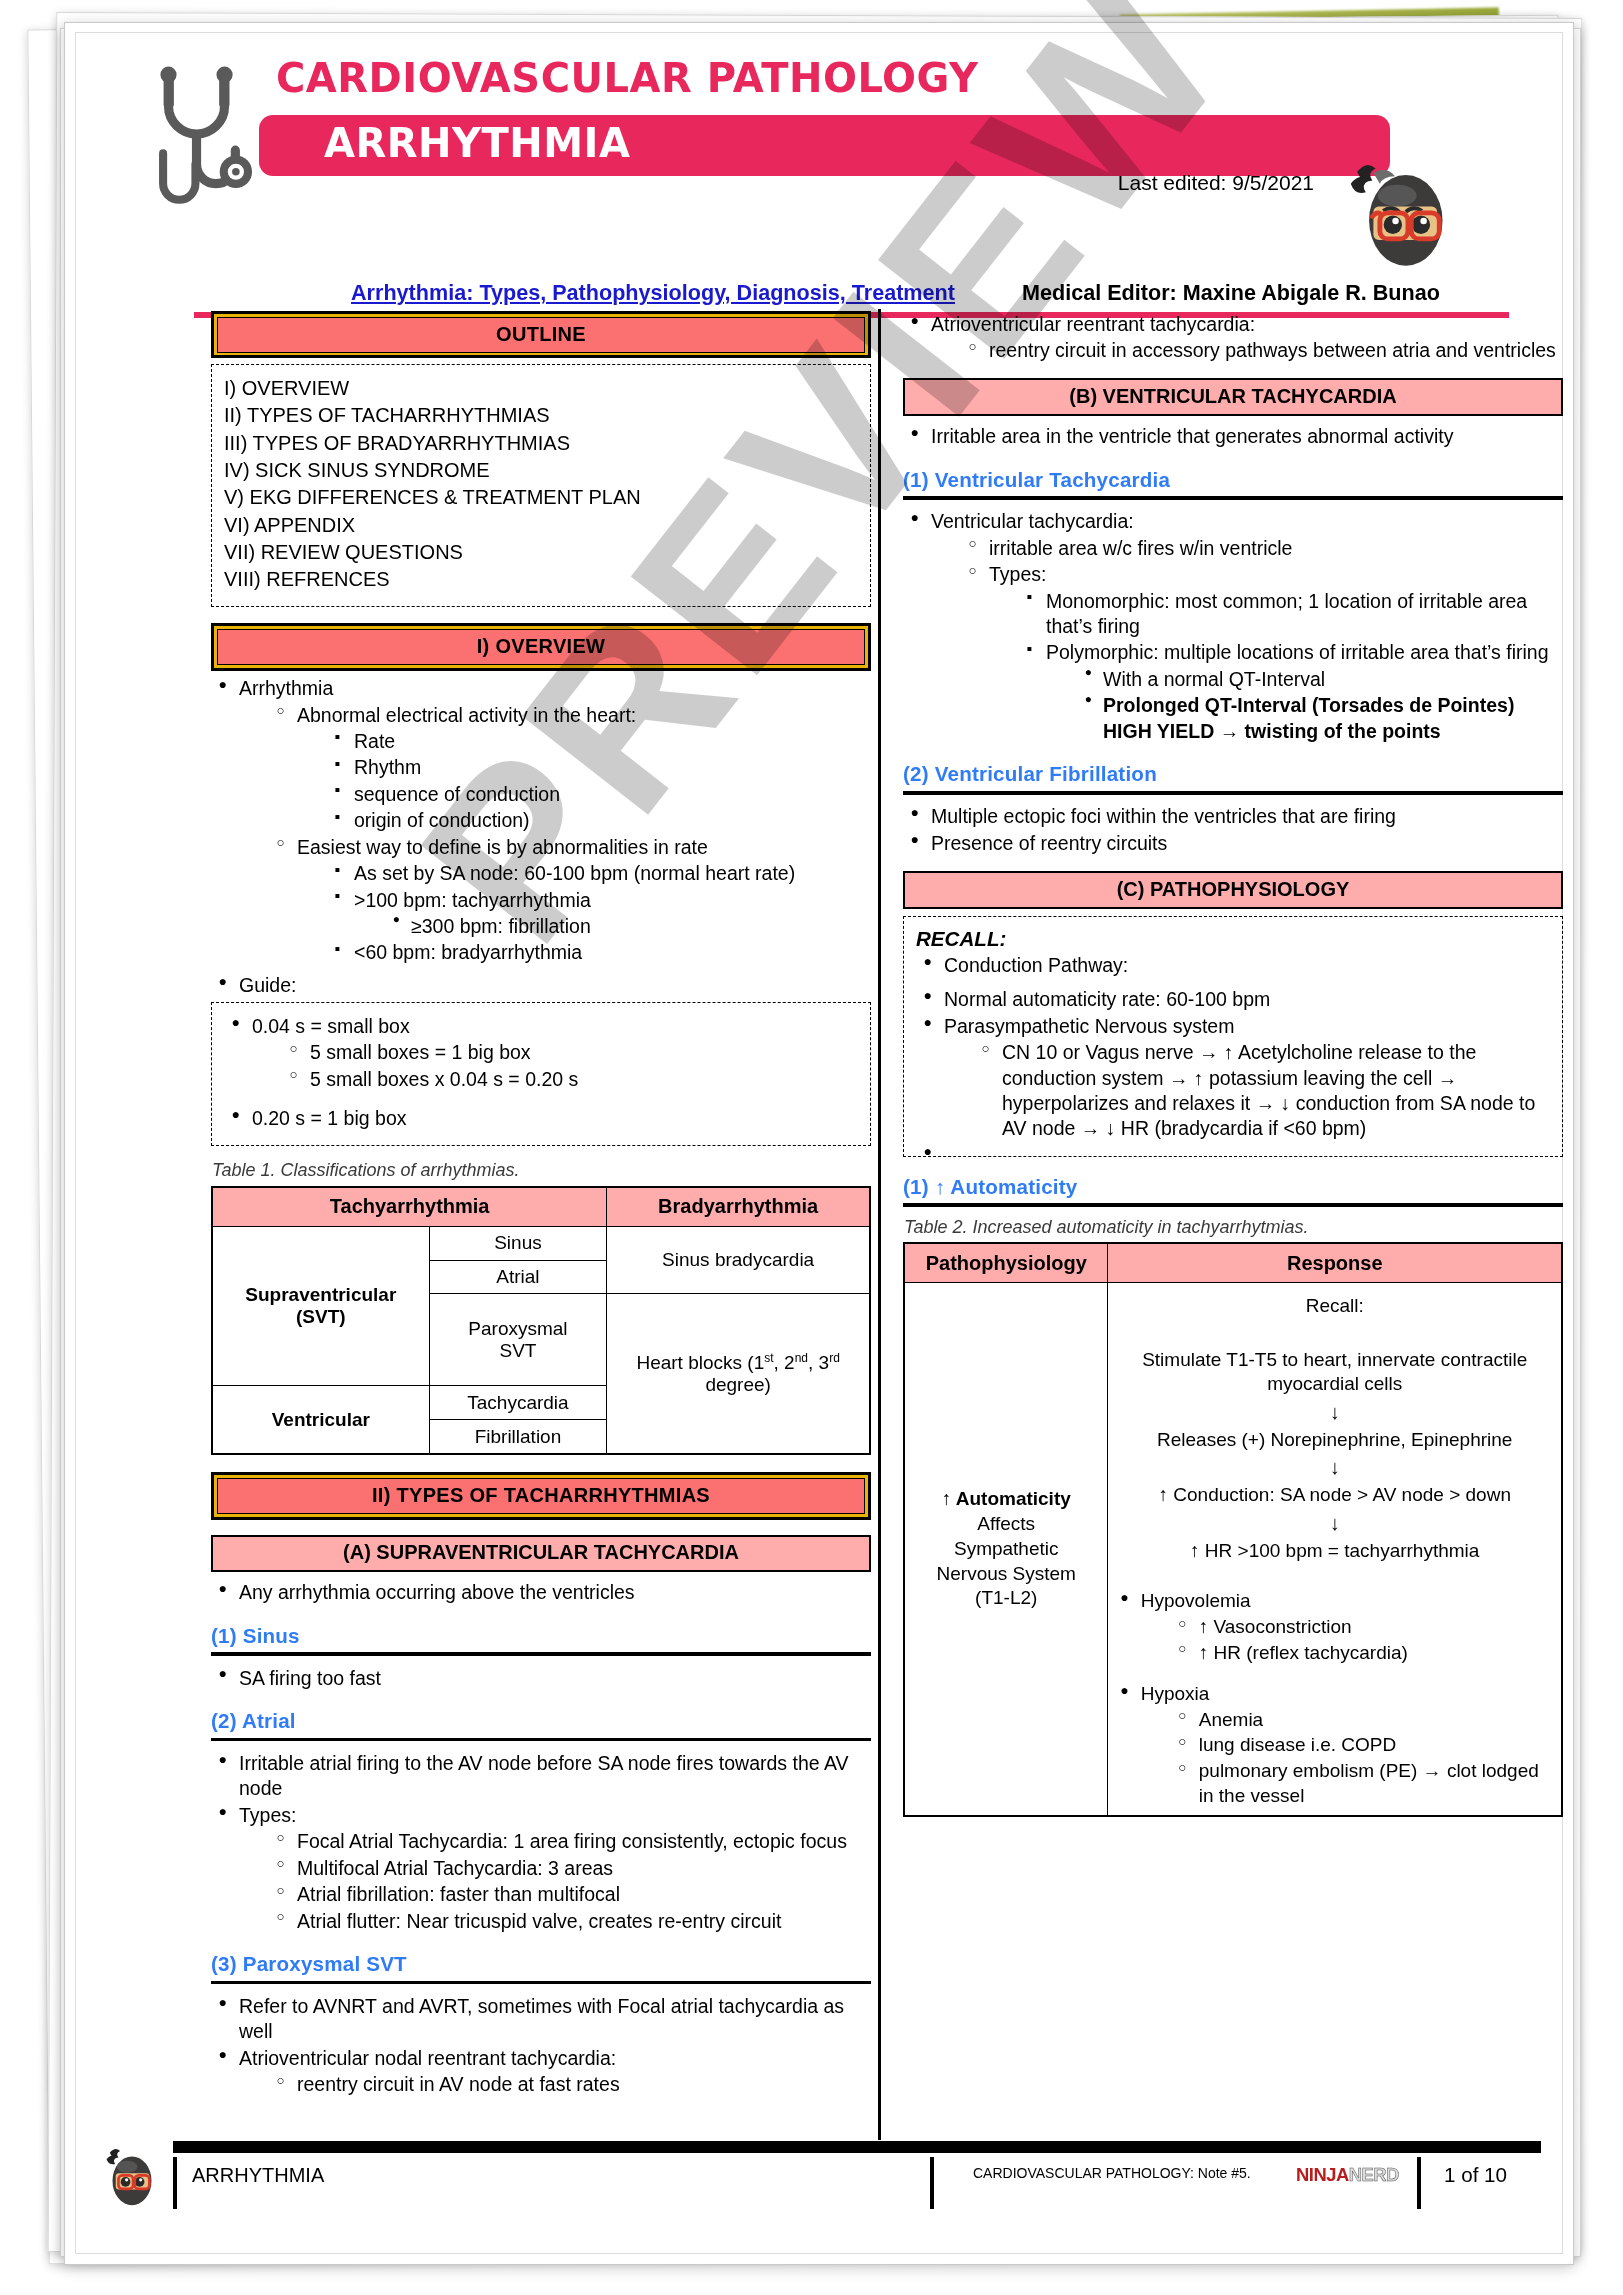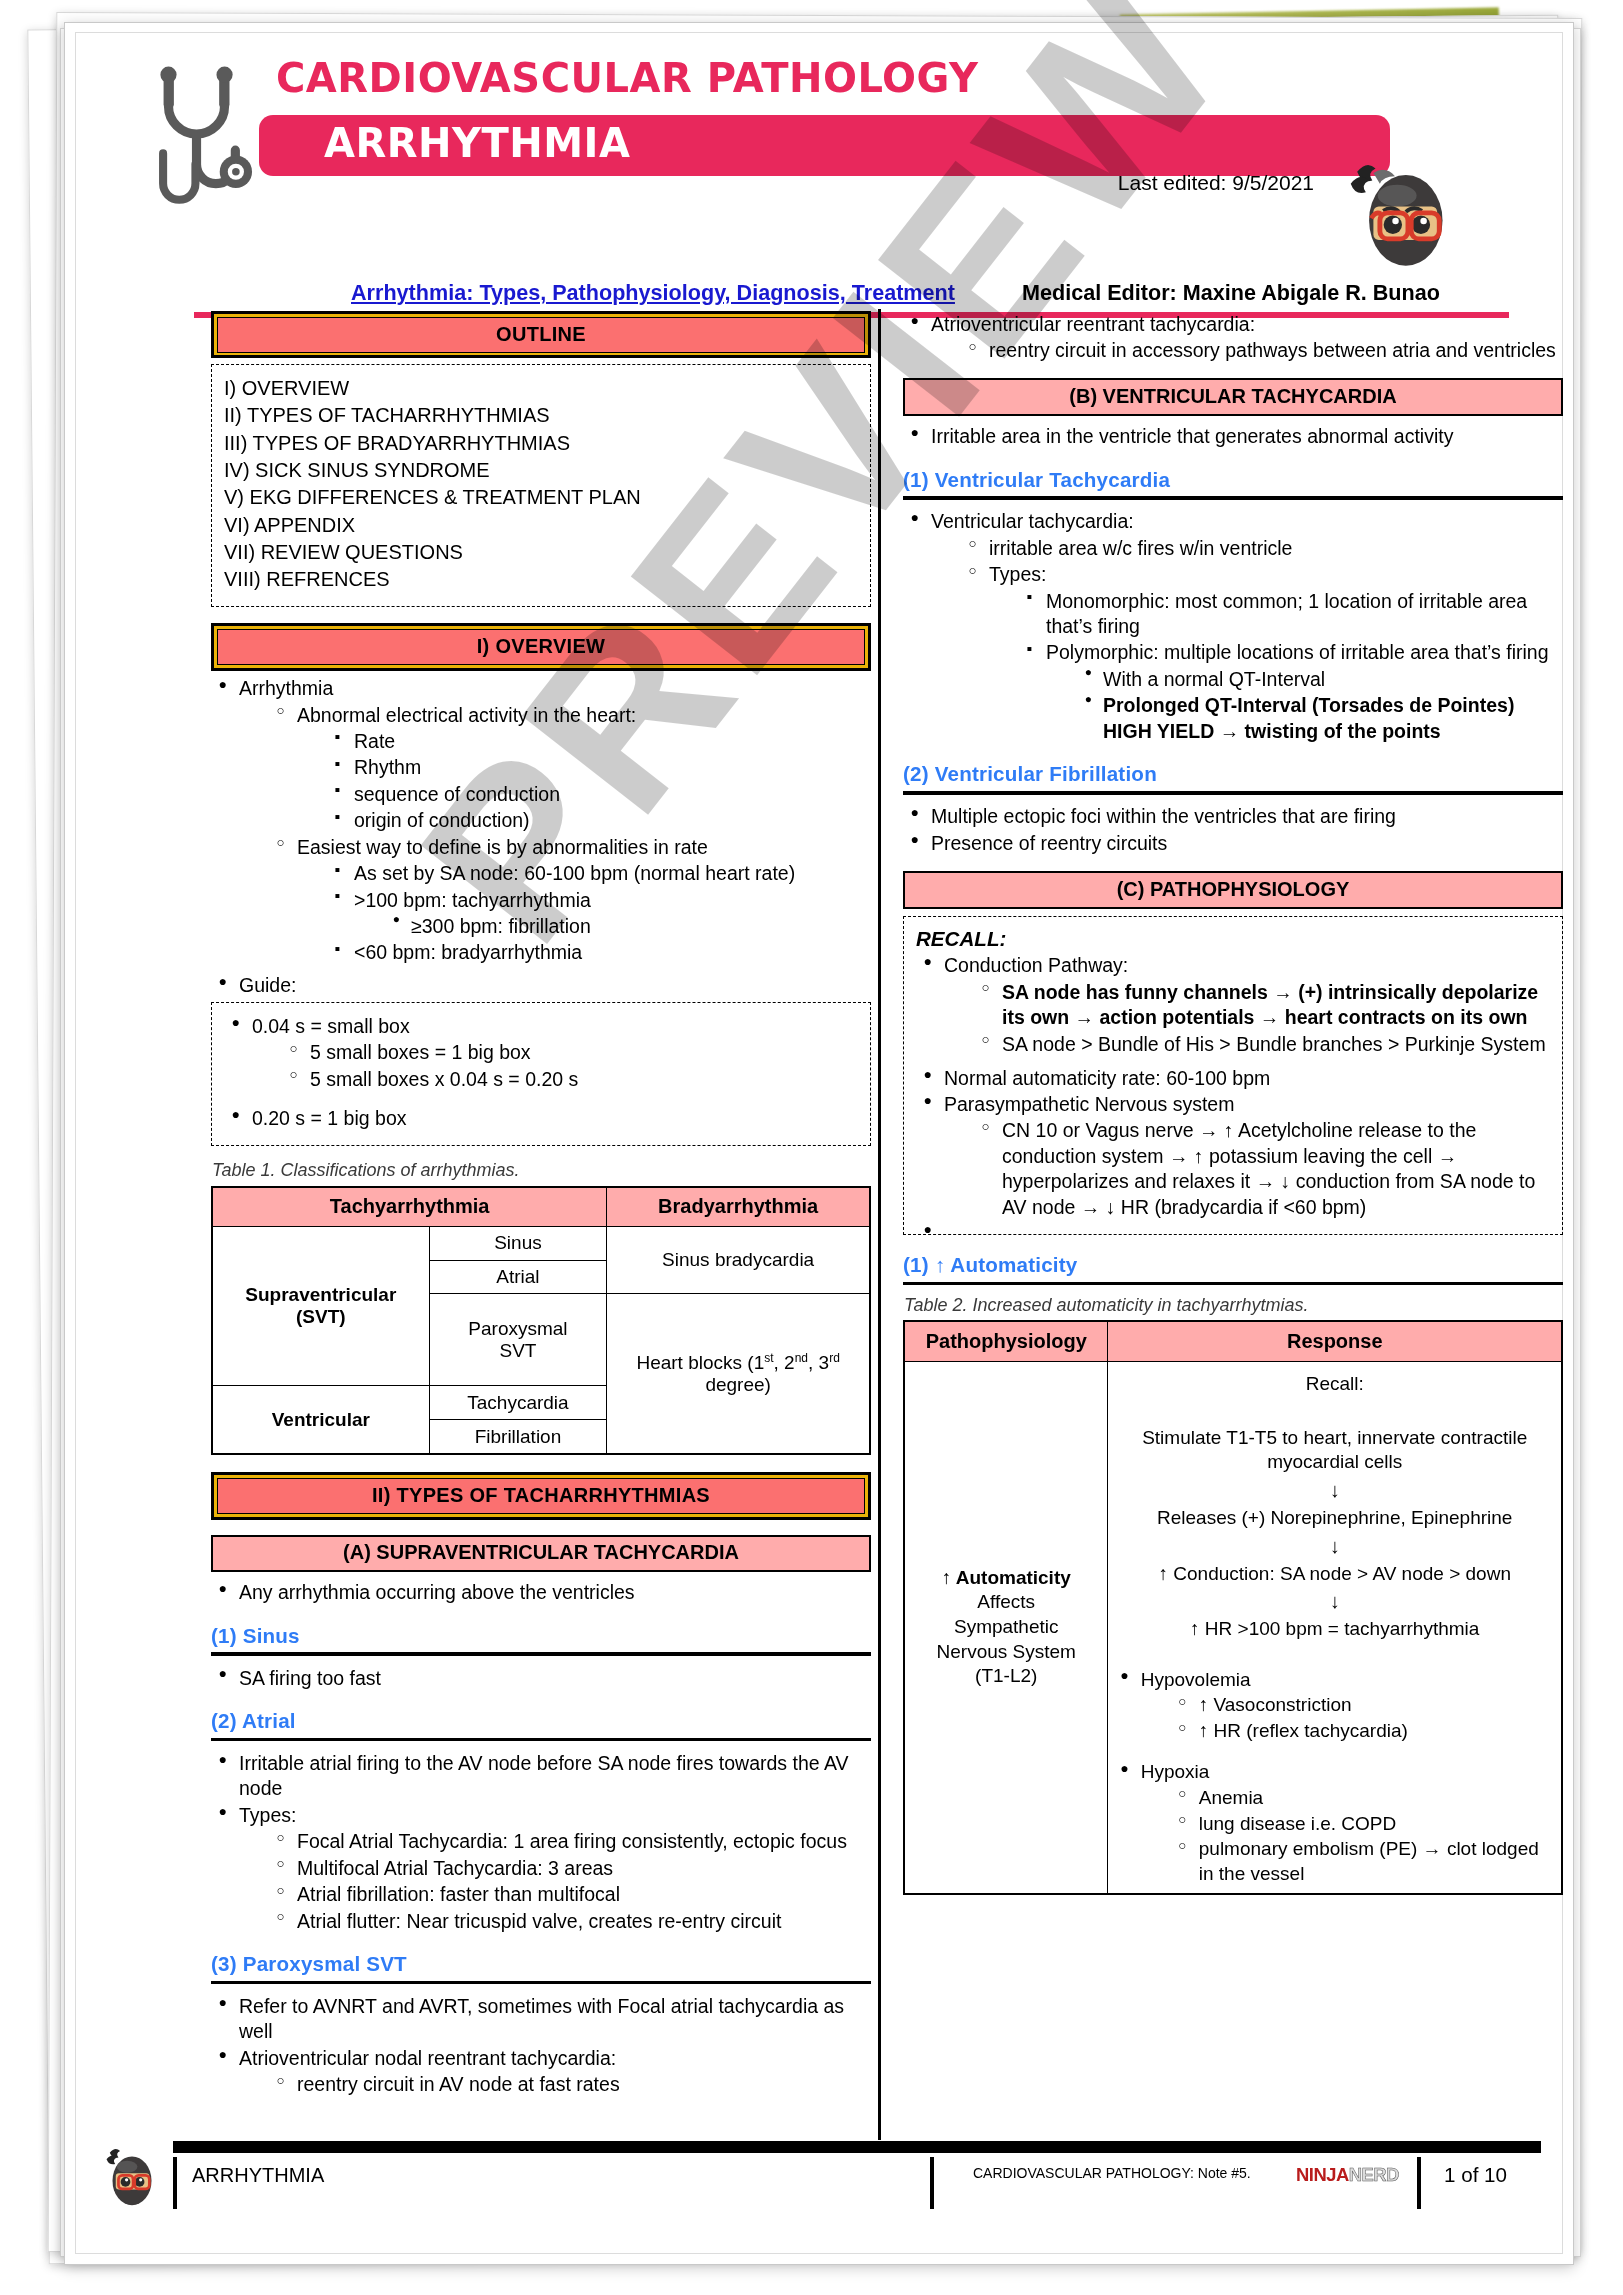--- a/index.html
+++ b/index.html
@@ -436,24 +436,20 @@
         <li><span>Multiple ectopic foci within the ventricles that are firing</span></li>
         <li><span>Presence of reentry circuits</span></li>
       </ul>
 
       <div class="subbanner">(C)  PATHOPHYSIOLOGY</div>
 
       <div class="dashbox">
         <div class="recall-label">RECALL:</div>
         <ul class="l1">
           <li><span>Conduction Pathway:</span>
-            <ul class="l2">
-              <li class="bold"><span>SA node has funny channels → (+) intrinsically depolarize its own → action potentials → heart contracts on its own</span></li>
-              <li><span>SA node &gt; Bundle of His &gt; Bundle branches &gt; Purkinje System</span></li>
-            </ul>
           </li>
         </ul>
         <ul class="l1" style="margin-top:8.7px;">
           <li><span>Normal automaticity rate: 60-100 bpm</span></li>
           <li><span>Parasympathetic Nervous system</span>
             <ul class="l2">
               <li><span>CN 10 or Vagus nerve → ↑ Acetylcholine release to the conduction system → ↑ potassium leaving the cell → hyperpolarizes and relaxes it → ↓ conduction from SA node to AV node → ↓ HR (bradycardia if &lt;60 bpm)</span></li>
             </ul>
           </li>
           <li><span></span></li>

